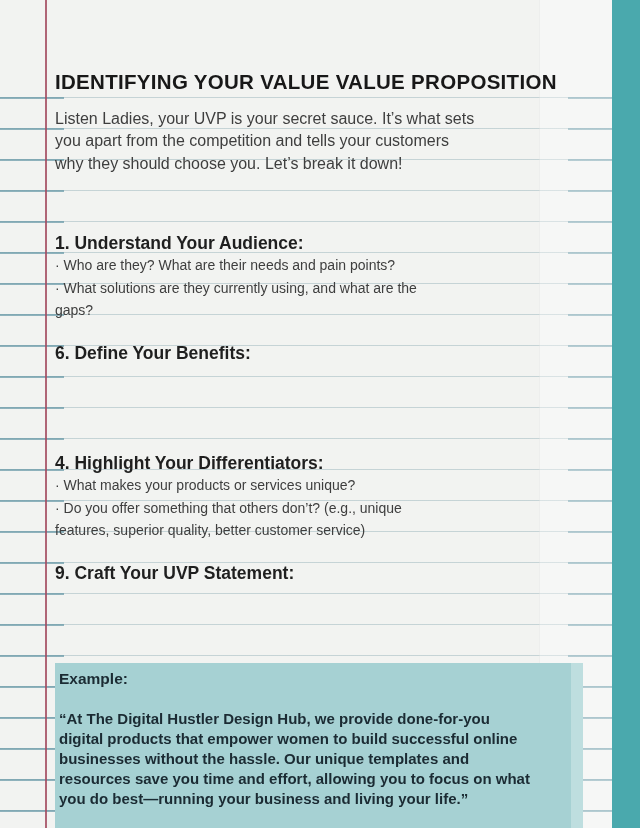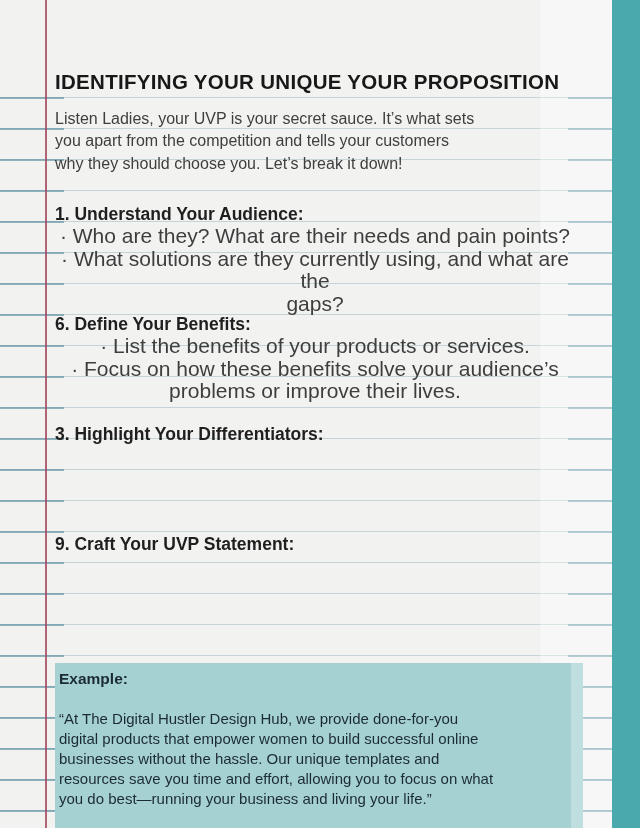--- a/index.html
+++ b/index.html
@@ -59,79 +59,79 @@
     color:var(--title-text);white-space:nowrap;
   }
   .lines{white-space:pre-line;}
   .intro{
     top:108px;
     font-size:16px;line-height:22.4px;color:var(--body-text);
   }
   .sec{position:absolute;left:0;width:520px;}
   .sec-1{top:203px;} .sec-2{top:313px;} .sec-3{top:423px;} .sec-4{top:533px;}
   .sec h2{
-    font-size:17.5px;font-weight:700;line-height:22.4px;color:#1f1f1f;
+    font-size:17.5px;font-weight:700;line-height:22.4px;color:#1f1f1f;margin-top:29px;
   }
   .sec .bullets{
-    font-size:21px;line-height:22.4px;color:var(--body-text);text-align:center;
+    font-size:14px;line-height:22.4px;color:var(--body-text);
   }
   .example-box{
     position:absolute;left:55px;top:663px;width:528px;height:188px;
     background:var(--example-box);
     padding:6px 4px 0 4px;
   }
   .example-box::after{
     content:"";position:absolute;top:0;bottom:0;right:0;width:12px;
     background:rgba(255,255,255,0.28);pointer-events:none;
   }
   .ex-label{
     font-size:15.5px;font-weight:700;line-height:20px;
     color:var(--example-text);
   }
   .ex-quote{
     margin-top:20px;
-    font-size:15px;font-weight:400;line-height:20px;
+    font-size:15px;font-weight:700;line-height:20px;
     color:var(--example-text);
   }
 </style>
 </head>
 <body>
 
 <div class="page">
 
   <div class="rules"></div>
   <div class="rules edge-left"></div>
   <div class="rules edge-right"></div>
   <div class="page-seam"></div>
   <div class="margin-line"></div>
   <div class="side-strip"></div>
 
   <div class="content">
-    <h1 class="title">IDENTIFYING YOUR UNIQUE YOUR PROPOSITION</h1>
+    <h1 class="title">IDENTIFYING YOUR VALUE VALUE PROPOSITION</h1>
 
     <p class="intro lines">Listen Ladies, your UVP is your secret sauce. It’s what sets
 you apart from the competition and tells your customers
 why they should choose you. Let’s break it down!</p>
 
     <section class="sec sec-1">
       <h2>1. Understand Your Audience:</h2>
       <div class="bullets lines">· Who are they? What are their needs and pain points?
 · What solutions are they currently using, and what are the
 gaps?</div>
     </section>
 
     <section class="sec sec-2">
       <h2>6. Define Your Benefits:</h2>
-      <div class="bullets lines">· List the benefits of your products or services.
-· Focus on how these benefits solve your audience’s
-problems or improve their lives.</div>
     </section>
 
     <section class="sec sec-3">
-      <h2>3. Highlight Your Differentiators:</h2>
+      <h2>4. Highlight Your Differentiators:</h2>
+      <div class="bullets lines">· What makes your products or services unique?
+· Do you offer something that others don’t? (e.g., unique
+features, superior quality, better customer service)</div>
     </section>
 
     <section class="sec sec-4">
       <h2>9. Craft Your UVP Statement:</h2>
     </section>
   </div>
 
   <div class="example-box">
     <div class="ex-label">Example:</div>
     <div class="ex-quote lines">“At The Digital Hustler Design Hub, we provide done-for-you

